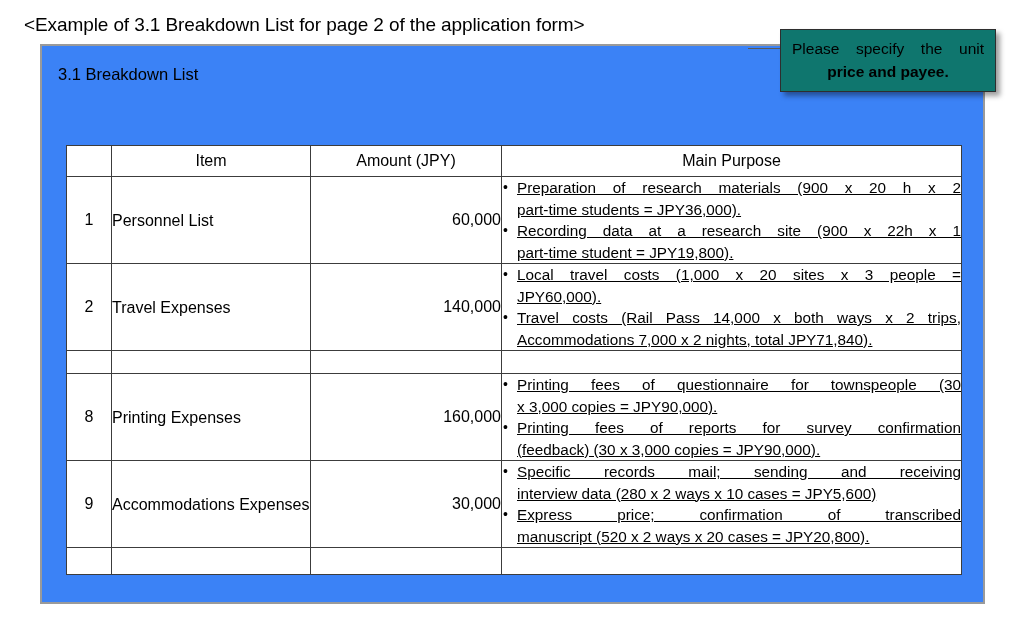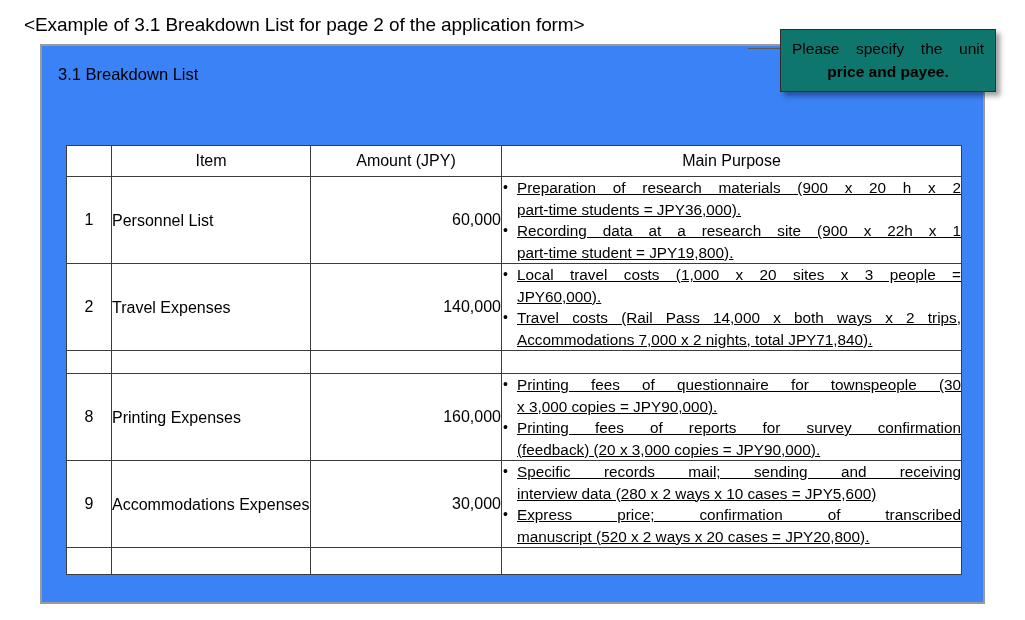--- a/index.html
+++ b/index.html
@@ -261,21 +261,21 @@
         <td class="cell-item">Printing Expenses</td>
         <td class="cell-amount">160,000</td>
         <td class="cell-purpose">
           <ul class="purpose-list">
             <li>
               <span class="justline">Printing fees of questionnaire for townspeople (30</span>
               <span class="lastline">x 3,000 copies = JPY90,000).</span>
             </li>
             <li>
               <span class="justline">Printing fees of reports for survey confirmation</span>
-              <span class="lastline">(feedback) (20 x 3,000 copies = JPY90,000).</span>
+              <span class="lastline">(feedback) (30 x 3,000 copies = JPY90,000).</span>
             </li>
           </ul>
         </td>
       </tr>
 
       <tr>
         <td class="cell-no">9</td>
         <td class="cell-item">Accommodations Expenses</td>
         <td class="cell-amount">30,000</td>
         <td class="cell-purpose">

